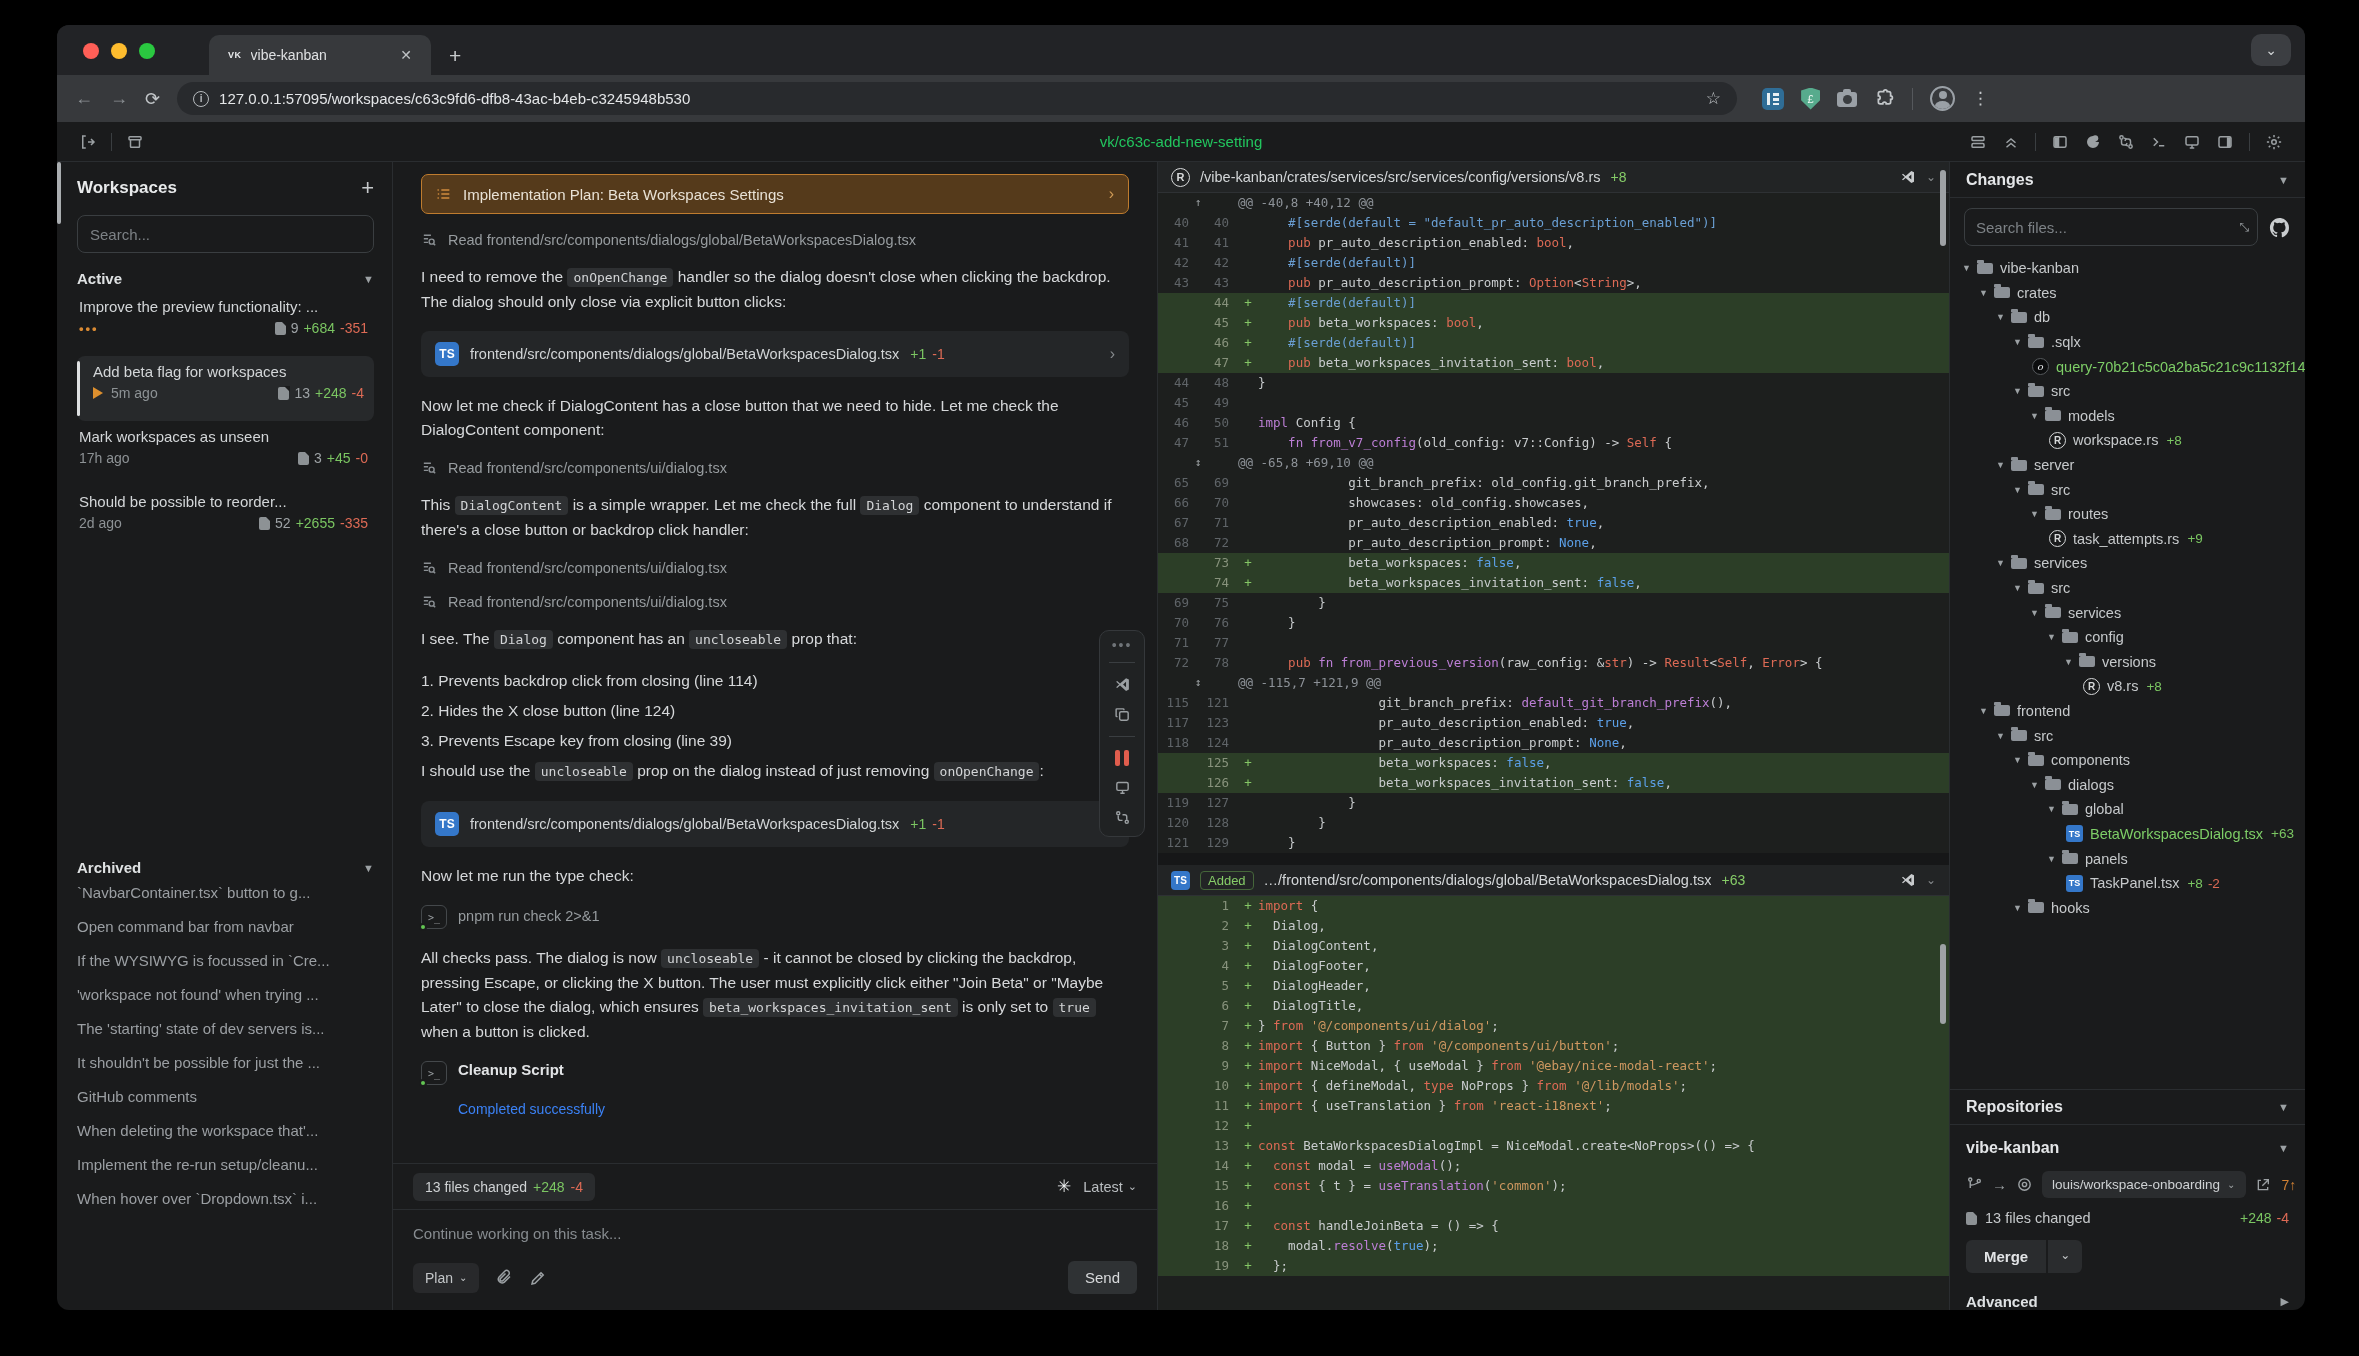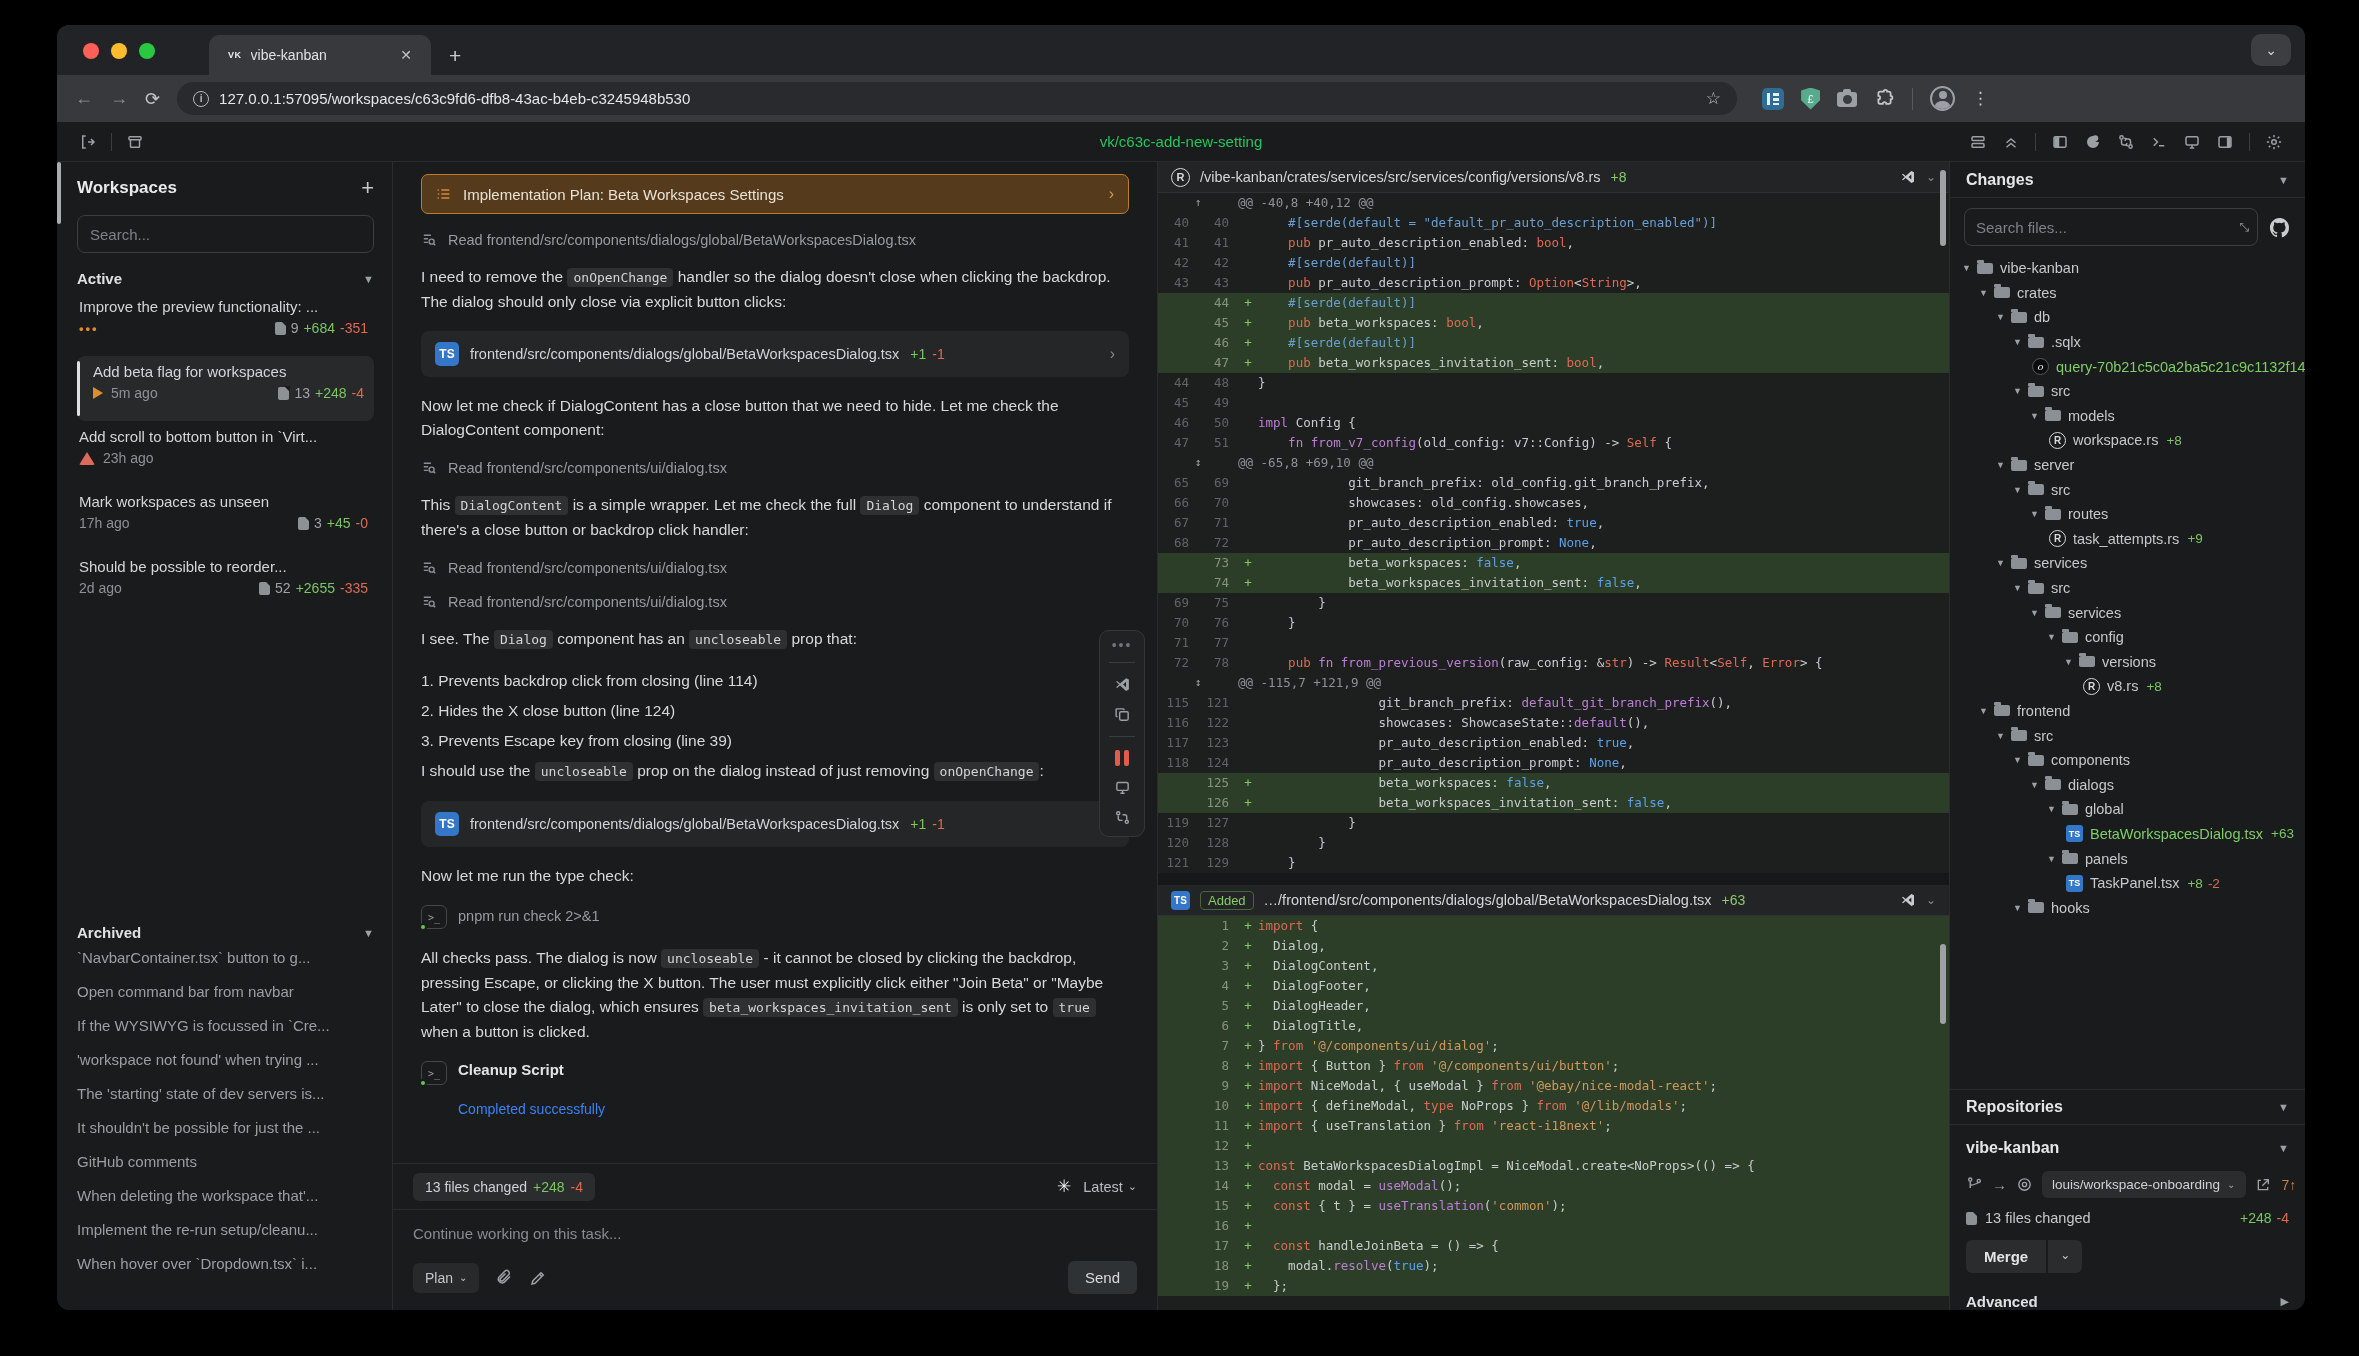--- a/index.html
+++ b/index.html
@@ -348,27 +348,20 @@
               <span>5m ago</span>
               <span class="it-stats">
                 <span class="filico"></span>
                 <span class="cnt">13</span>
                 <span class="plusv">+248</span>
                 <span class="minusv">-4</span>
               </span>
             </div>
           </div>
           <div class="item">
-            <div class="it-title">Add scroll to bottom button in `Virt...</div>
-            <div class="it-meta">
-              <span class="warnic"></span>
-              <span>23h ago</span>
-            </div>
-          </div>
-          <div class="item">
             <div class="it-title">Mark workspaces as unseen</div>
             <div class="it-meta">
               <span>17h ago</span>
               <span class="it-stats">
                 <span class="filico"></span>
                 <span class="cnt">3</span>
                 <span class="plusv">+45</span>
                 <span class="minusv">-0</span>
               </span>
             </div>
@@ -727,26 +720,20 @@
               <span class="hexp">↕</span>
               <span class="hcode">@@ -115,7 +121,9 @@</span>
             </div>
             <div class="drow">
               <span class="dnum">115</span>
               <span class="dnum">121</span>
               <span class="dsign"></span>
               <span class="dcode">                git_branch_prefix: <span class="tk-fn">default_git_branch_prefix</span>(),</span>
             </div>
             <div class="drow">
-              <span class="dnum">116</span>
-              <span class="dnum">122</span>
-              <span class="dsign"></span>
-              <span class="dcode">                showcases: ShowcaseState::<span class="tk-fn">default</span>(),</span>
-            </div>
-            <div class="drow">
               <span class="dnum">117</span>
               <span class="dnum">123</span>
               <span class="dsign"></span>
               <span class="dcode">                pr_auto_description_enabled: <span class="tk-lit">true</span>,</span>
             </div>
             <div class="drow">
               <span class="dnum">118</span>
               <span class="dnum">124</span>
               <span class="dsign"></span>
               <span class="dcode">                pr_auto_description_prompt: <span class="tk-lit">None</span>,</span>

